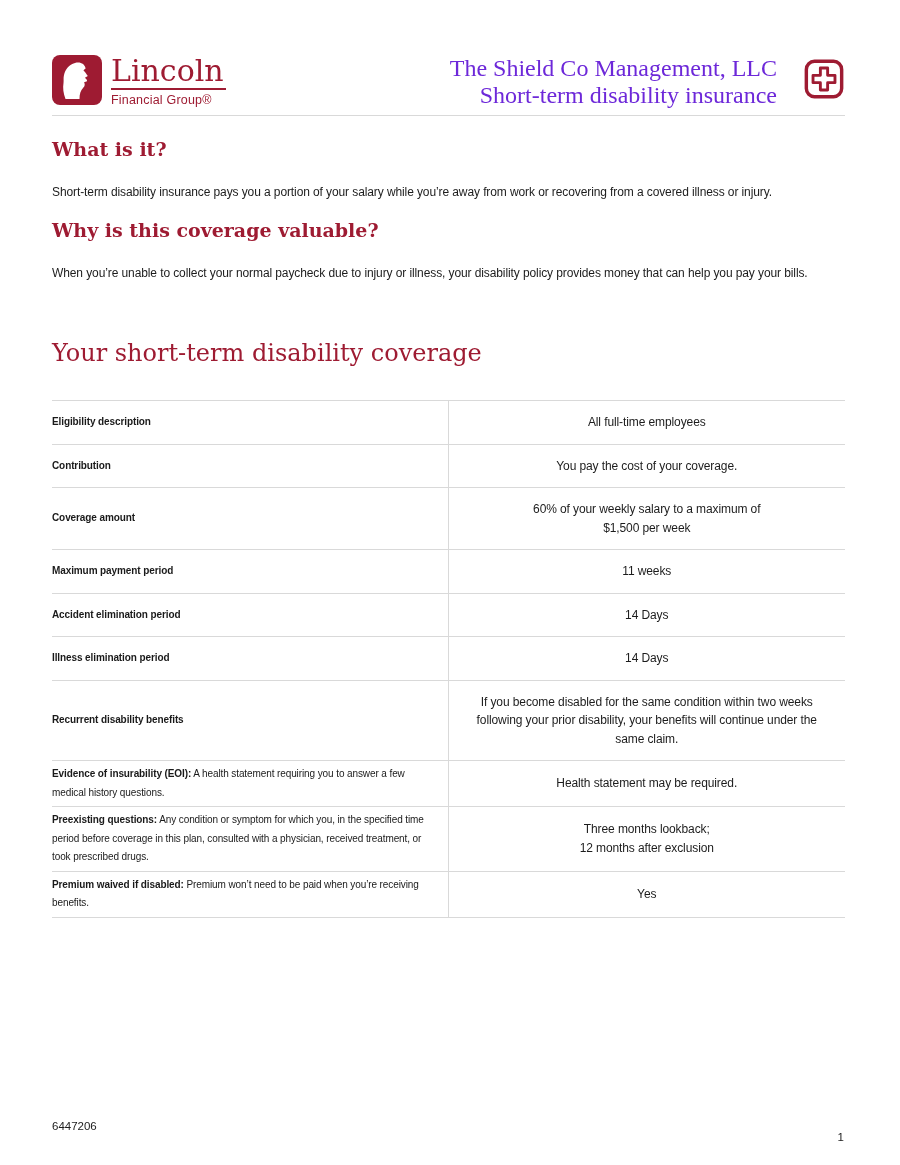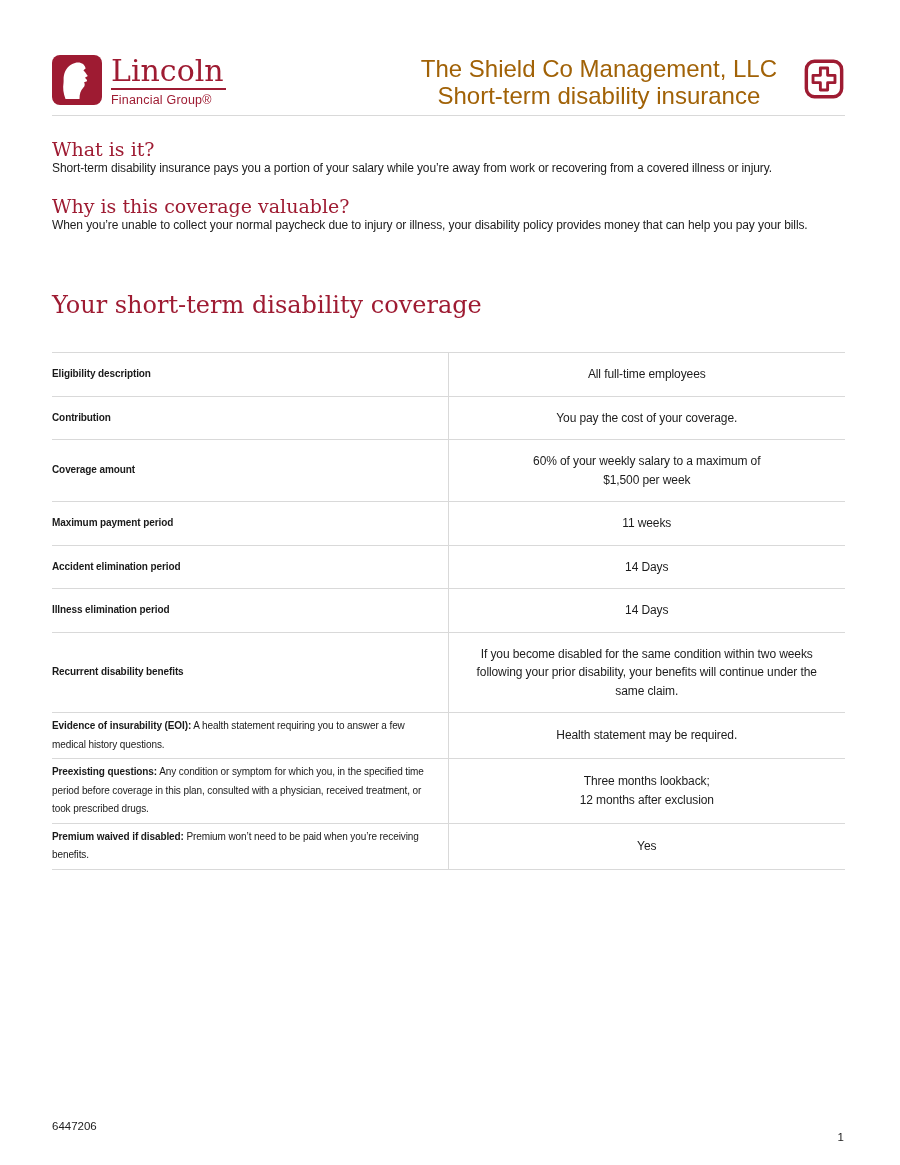--- a/index.html
+++ b/index.html
@@ -25,36 +25,36 @@
   .logo-brand {
     font-family: "DejaVu Serif", serif;
     font-size: 30px; line-height: 32px; color: #9E1B32;
     border-bottom: 2px solid #9E1B32; padding-bottom: 1px; padding-right: 2px;
   }
   .logo-tagline {
     font-size: 12.5px; color: #9E1B32; margin-top: 3px; letter-spacing: 0.2px;
   }
   .title-group { display: flex; align-items: flex-start; gap: 26px; }
   .titles {
-    text-align: center;
-    font-family: Liberation Sans, sans-serif;
-    font-size: 24px; line-height: 27px; color: #a16207;
+    text-align: right;
+    font-family: Liberation Serif, serif;
+    font-size: 24px; line-height: 27px; color: #6d28d9;
   }
   .cross-icon { margin-top: 3px; flex: 0 0 auto; }
 
   
   h2 {
-    font-family: "DejaVu Serif", serif; font-weight: normal;
+    font-family: "DejaVu Serif", serif; font-weight: bold;
     color: #9E1B32; font-size: 19px; line-height: 24px;
     margin: 21px 0 0 0;
   }
   h2.second { margin-top: 18px; }
   p.body-text {
     font-size: 12px; line-height: 15px; letter-spacing: -0.1px;
-    margin: 0 0 0 0; color: #1c1c1c;
+    margin: 24px 0 0 0; color: #1c1c1c;
   }
   h1 {
     font-family: "DejaVu Serif", serif; font-weight: normal;
     color: #9E1B32; font-size: 24px; line-height: 30px;
     margin: 57px 0 0 0;
   }
 
   
   table.coverage {
     width: 793px; border-collapse: collapse; margin-top: 32px;

